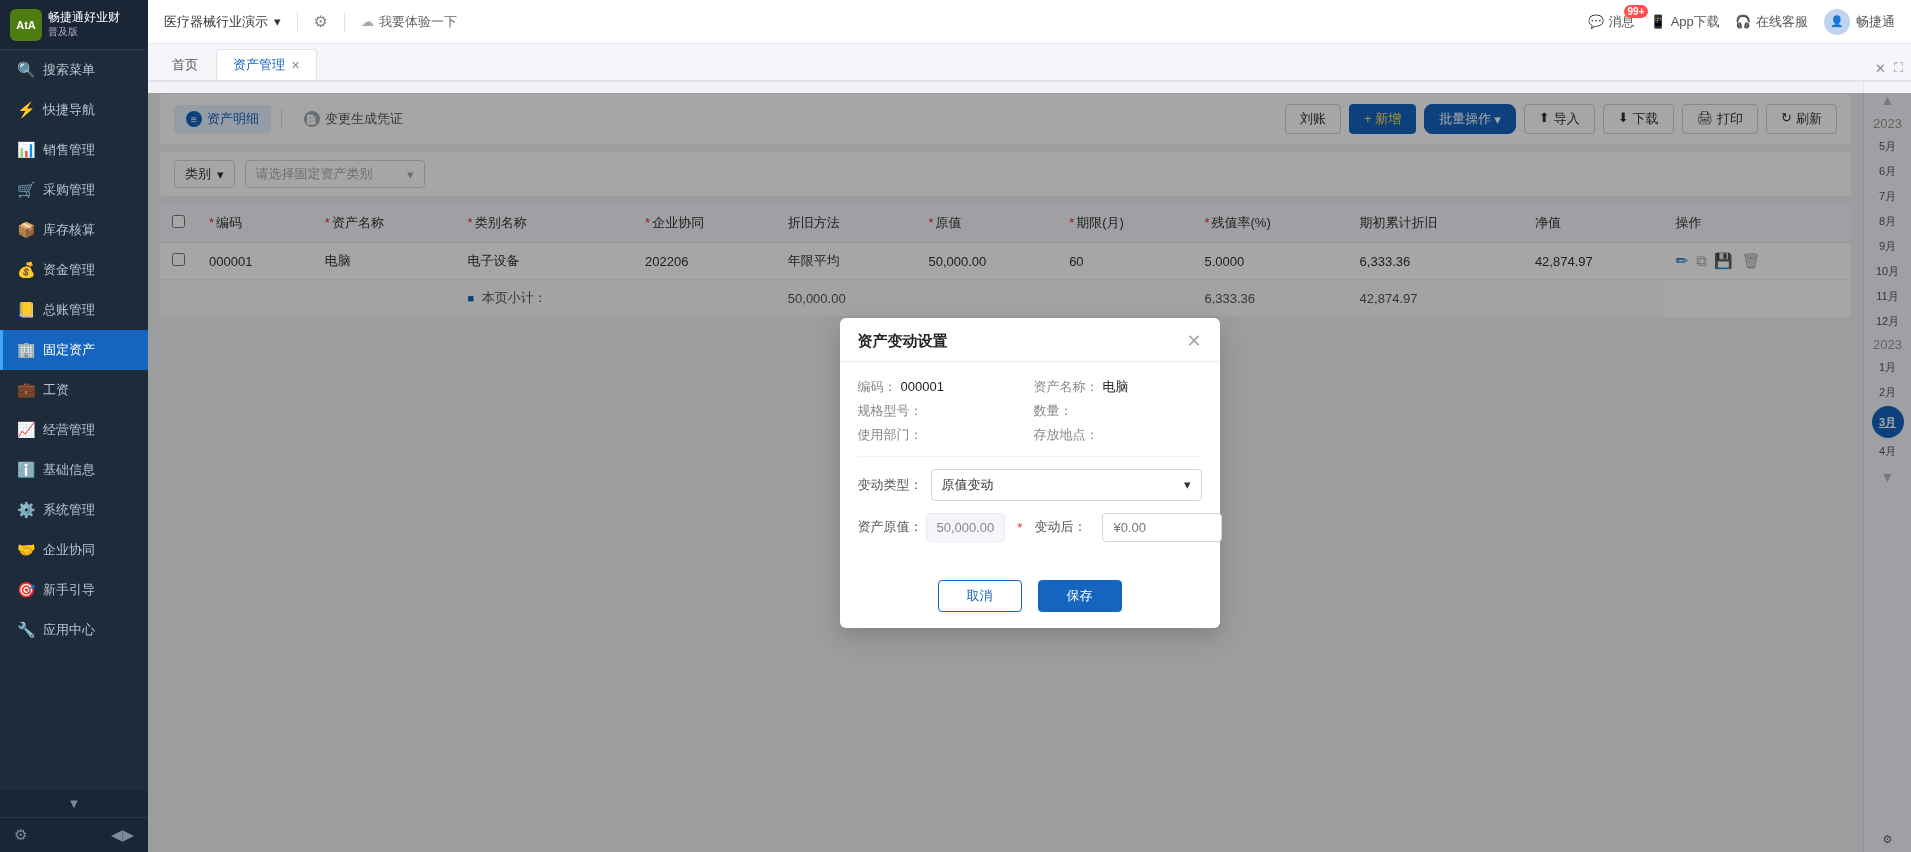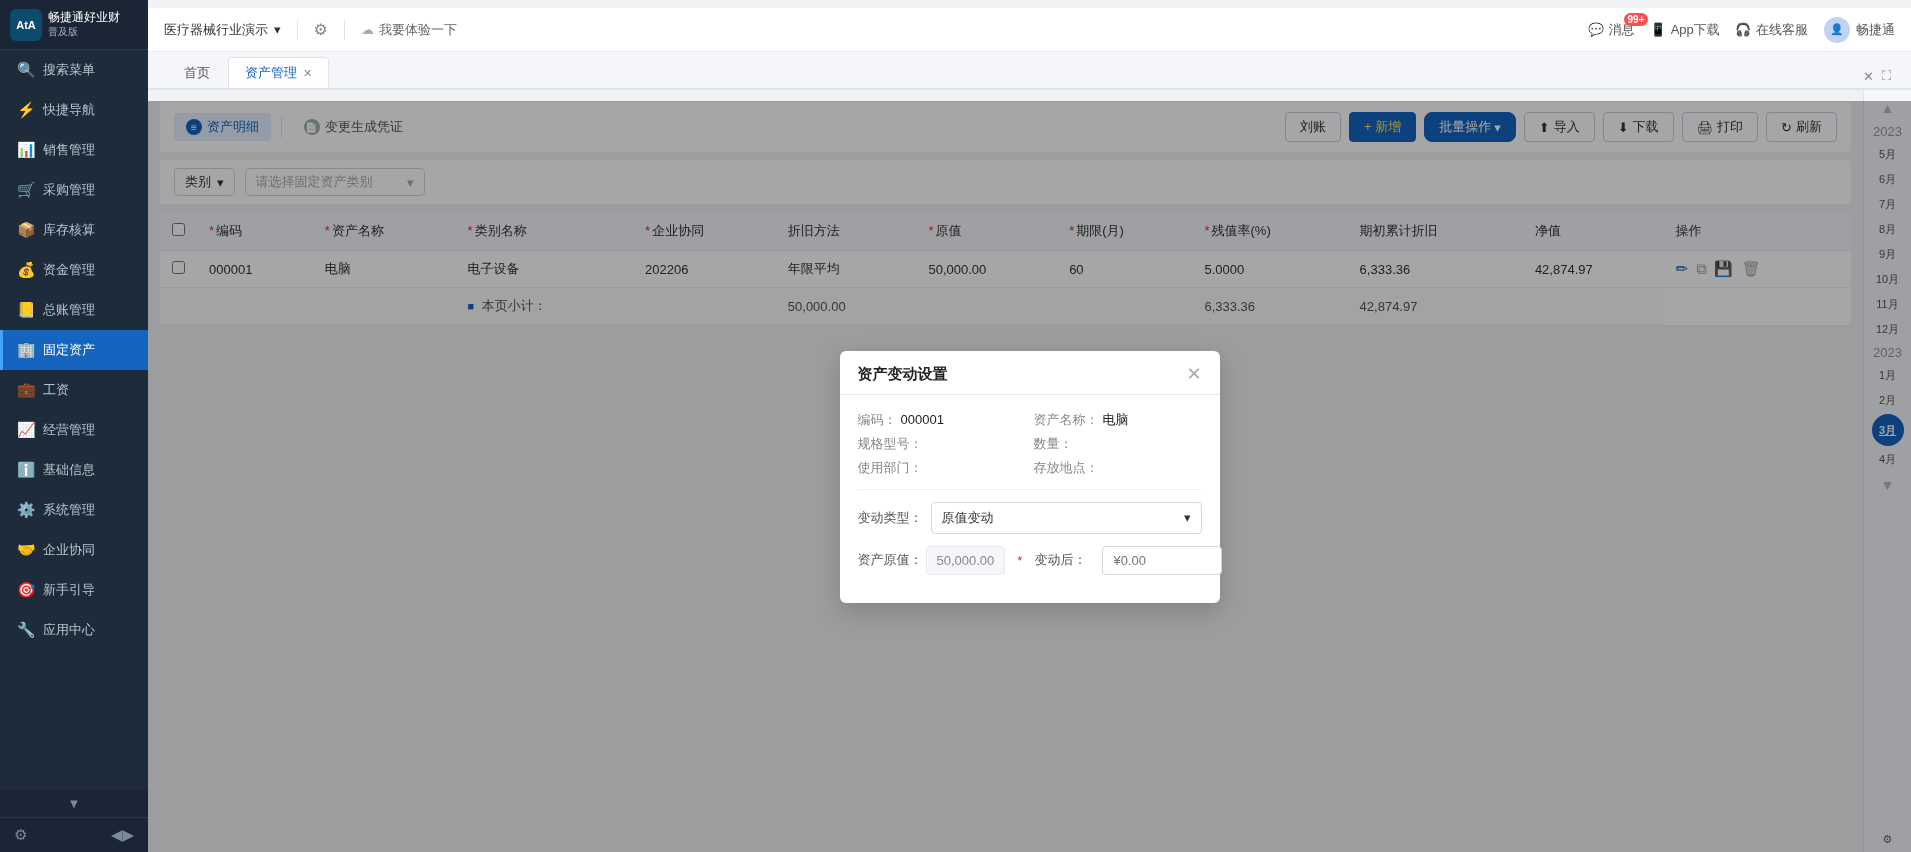--- a/index.html
+++ b/index.html
@@ -19,21 +19,21 @@
       background: #1a2535;
       padding: 8px 10px;
       display: flex;
       align-items: center;
       gap: 6px;
       height: 50px;
       border-bottom: 1px solid #2a3a4a;
     }
     .sidebar-logo-icon {
       width: 32px; height: 32px;
-      background: #0c4a6e;
+      background: #4d7c0f;
       border-radius: 6px;
       display: flex; align-items: center; justify-content: center;
       color: #fff; font-size: 11px; font-weight: bold;
     }
     .sidebar-logo-text { font-size: 12px; color: #fff; line-height: 1.3; }
     .sidebar-logo-sub { font-size: 10px; color: #aab; }
     .sidebar-scroll { flex: 1; overflow-y: auto; }
     .sidebar-scroll::-webkit-scrollbar { width: 4px; }
     .sidebar-scroll::-webkit-scrollbar-thumb { background: #3a4a5a; }
     .sidebar-item {
@@ -70,21 +70,20 @@
 
     
     .topbar {
       background: #fff;
       height: 44px;
       display: flex;
       align-items: center;
       padding: 0 16px;
       border-bottom: 1px solid #e8eaf0;
       gap: 12px;
-      margin-top: 8px;
     }
     .topbar-company {
       display: flex; align-items: center; gap: 6px;
       font-size: 13px; color: #333; cursor: pointer;
     }
     .topbar-divider { width: 1px; height: 20px; background: #e0e3ea; margin: 0 4px; }
     .topbar-gear { color: #888; cursor: pointer; font-size: 16px; }
     .topbar-feedback {
       display: flex; align-items: center; gap: 5px;
       color: #666; font-size: 13px; cursor: pointer;
@@ -108,21 +107,21 @@
     .topbar-app, .topbar-service { display: flex; align-items: center; gap: 4px; color: #555; font-size: 13px; cursor: pointer; }
     .topbar-user { display: flex; align-items: center; gap: 6px; color: #555; font-size: 13px; cursor: pointer; }
     .avatar { width: 26px; height: 26px; border-radius: 50%; background: #c0d4f0; display: flex; align-items: center; justify-content: center; font-size: 11px; color: #1565c0; }
 
     
     .tabbar {
       background: #f5f6fa;
       height: 38px;
       display: flex;
       align-items: flex-end;
-      padding: 0 20px;
+      padding: 0 8px;
       border-bottom: 2px solid #e0e3ea;
       gap: 2px;
     }
     .tab {
       padding: 6px 16px;
       border-radius: 4px 4px 0 0;
       cursor: pointer;
       font-size: 13px;
       color: #555;
       background: #e8eaf0;
@@ -179,21 +178,21 @@
     .toolbar-sep { width: 1px; height: 22px; background: #e0e3ea; }
     .toolbar-right { margin-left: auto; display: flex; align-items: center; gap: 8px; }
     .btn {
       padding: 5px 14px;
       border-radius: 4px;
       cursor: pointer;
       font-size: 13px;
       border: 1px solid #c8d0e0;
       background: #fff;
       color: #333;
-      display: flex; align-items: center; gap: 4px;
+      display: flex; gap: 4px;
     }
     .btn-primary { background: #1565c0; color: #fde047; border-color: #1565c0; }
     .btn-batch {
       background: #1565c0; color: #fff; border-color: #1565c0;
       display: flex; align-items: center; gap: 3px; border-radius: 8px;
     }
 
     
     .filter-row {
       background: #fff;
@@ -718,16 +717,20 @@
           </div>
 
           <div class="form-row">
             <span class="form-label">资产原值：</span>
             <span class="form-input-readonly">50,000.00</span>
             <span style="color:#f5222d;margin:0 4px;">*</span>
             <span class="form-label">变动后：</span>
             <input class="form-input" type="text" style="max-width: 120px;" placeholder="¥0.00">
           </div>
         </div>
+        <div class="modal-footer">
+          <button class="btn-cancel">取消</button>
+          <button class="btn-save">保存</button>
+        </div>
       </div>
     </div>
   </div>
 </div>
 
 </body></html>

